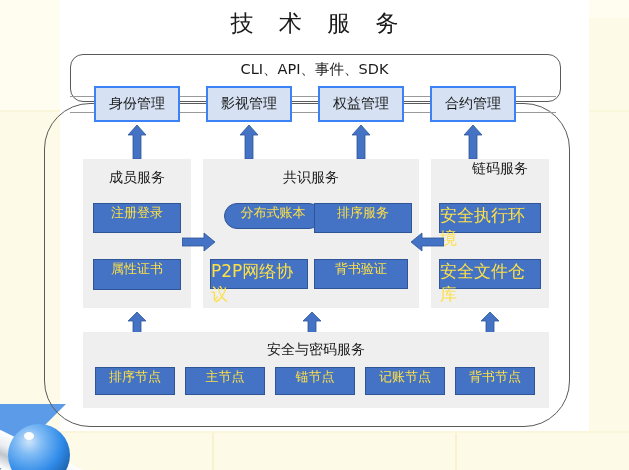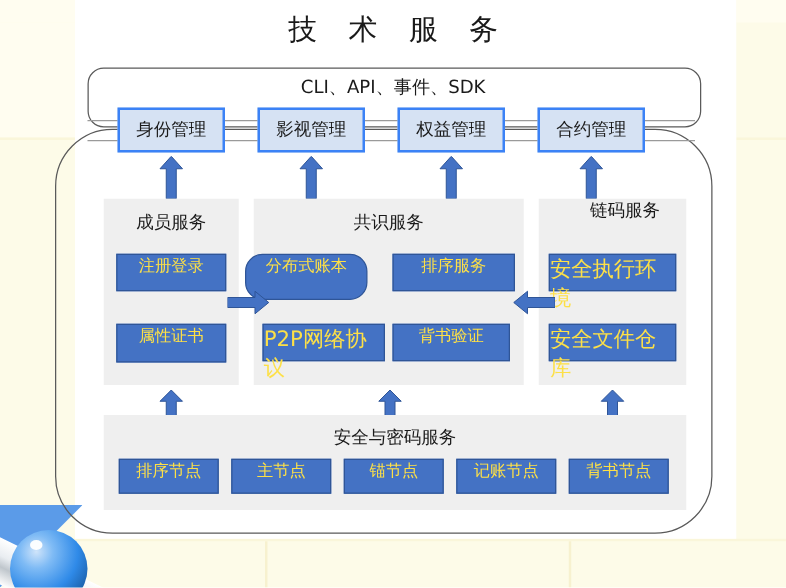--- a/index.html
+++ b/index.html
@@ -272,21 +272,21 @@
   <div class="group-title" style="left:83px; top:169px; width:108px;">成员服务</div>
   <div class="chip" style="left:93px; top:203px; width:88px; height:30px;">
     <span>注册登录</span>
   </div>
   <div class="chip" style="left:93px; top:259px; width:88px; height:31px;">
     <span>属性证书</span>
   </div>
 
   <div class="group-panel" style="left:203px; top:159px; width:216px; height:149px;"></div>
   <div class="group-title" style="left:203px; top:169px; width:216px;">共识服务</div>
-  <div class="chip" style="left:196px; top:203px; width:98px; height:37px;border-radius:14px;">
+  <div class="chip" style="left:224px; top:203px; width:98px; height:26px;border-radius:14px;">
     <span>分布式账本</span>
   </div>
   <div class="chip" style="left:314px; top:203px; width:98px; height:30px;">
     <span>排序服务</span>
   </div>
   <div class="chip small" style="left:210px; top:259px; width:98px; height:30px;">
     <span>P2P网络协议</span>
   </div>
   <div class="chip" style="left:314px; top:259px; width:94px; height:30px;">
     <span>背书验证</span>

